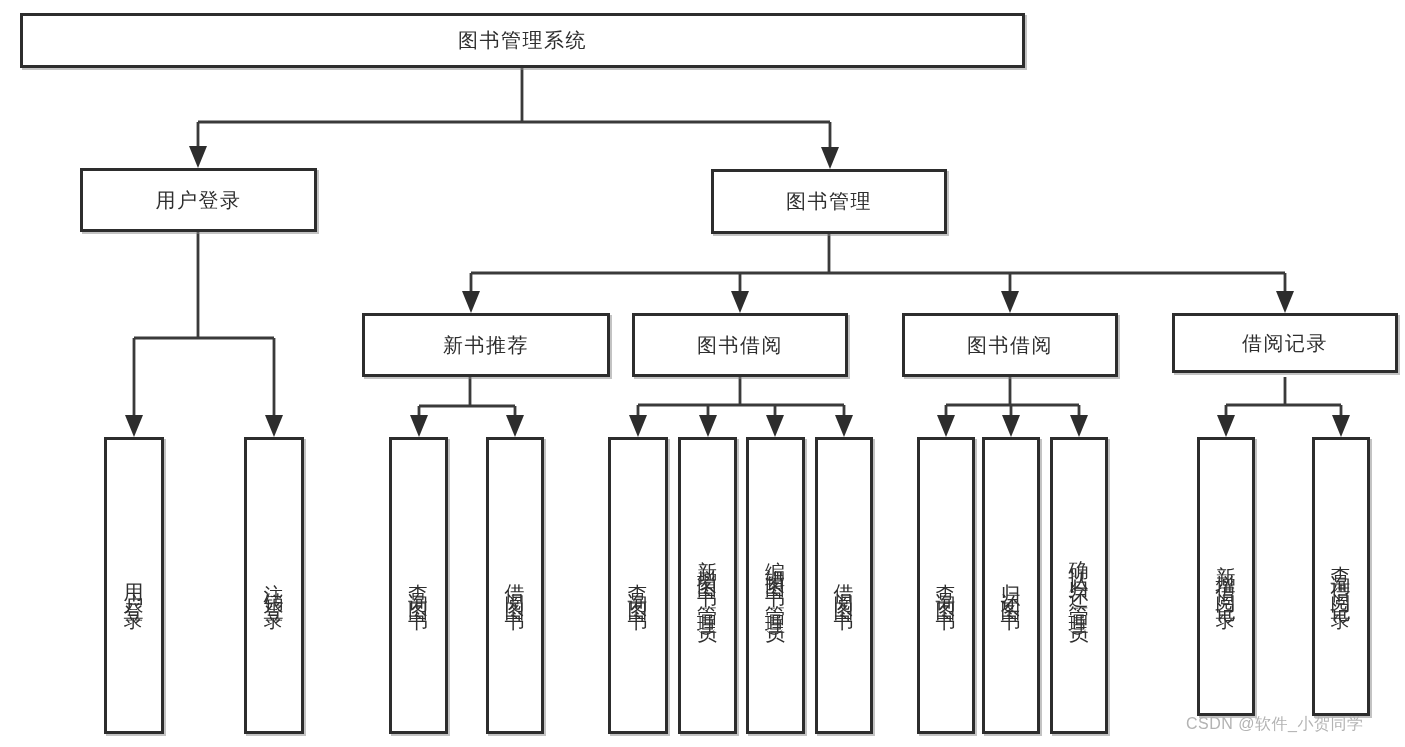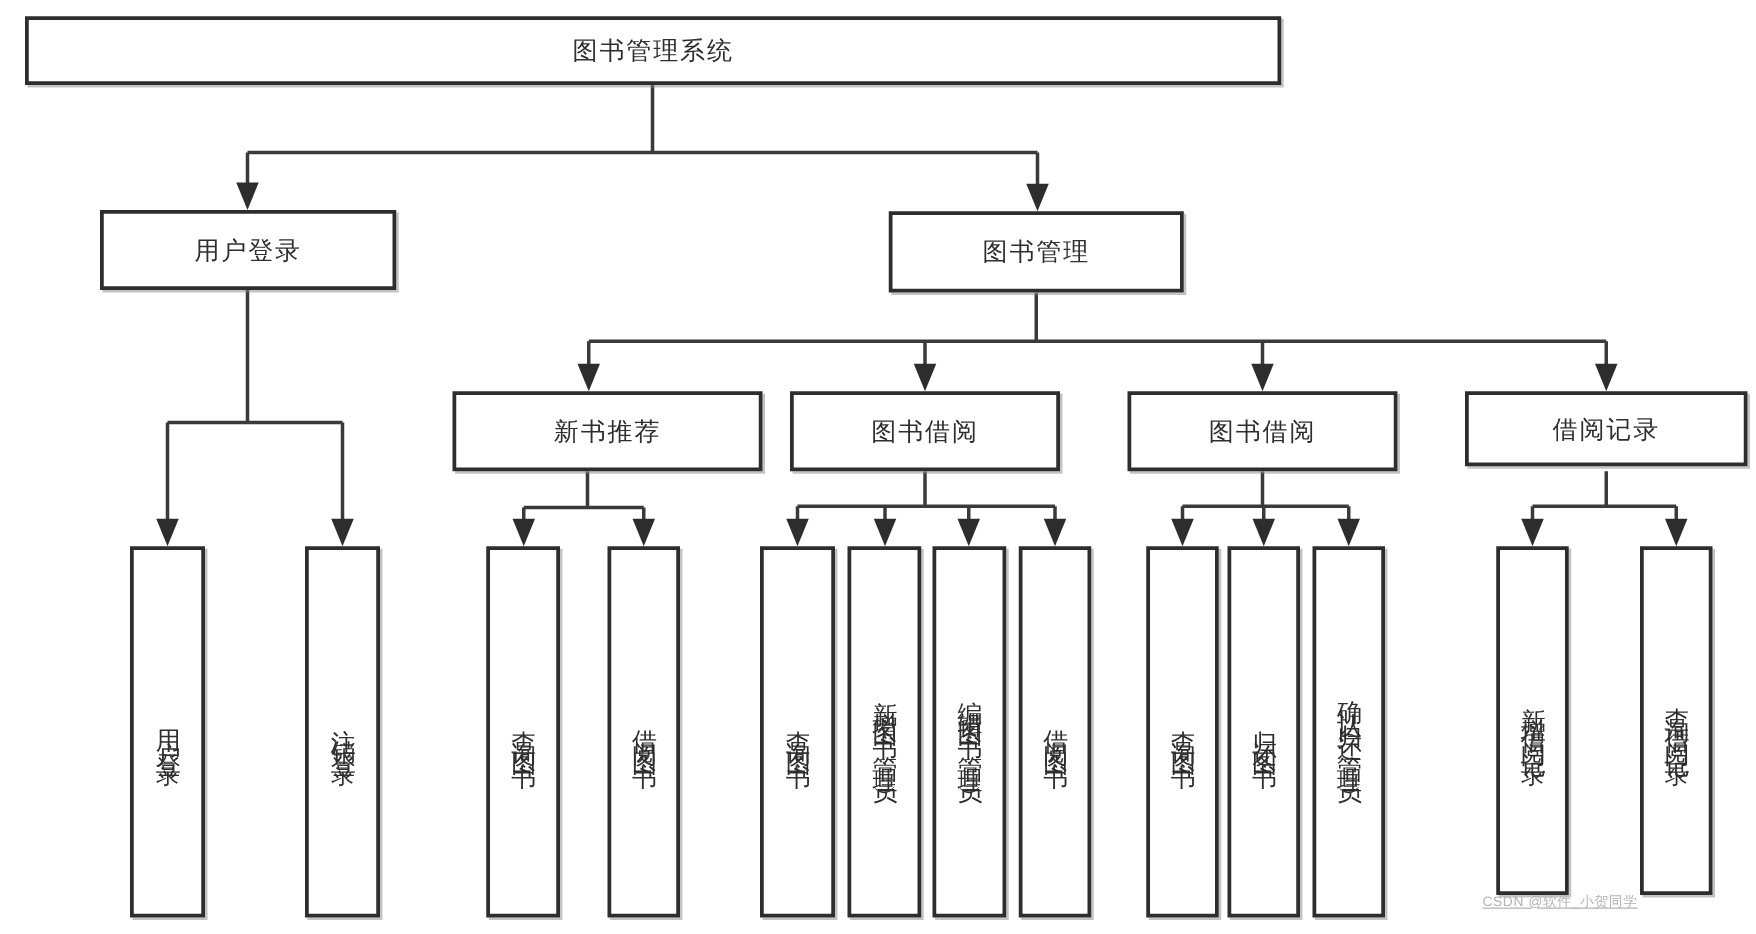--- a/index.html
+++ b/index.html
@@ -14,21 +14,21 @@
     display:flex;align-items:center;justify-content:center;
     z-index:2;box-shadow:2px 2px 0 rgba(135,135,135,0.5);
   }
   .hnode{font-size:20px;letter-spacing:1.5px;white-space:nowrap;}
   .vnode{
     writing-mode:vertical-rl;text-orientation:mixed;
     font-size:20px;letter-spacing:9px;line-height:1;
   }
   .watermark{
     position:absolute;left:1186px;top:714px;z-index:5;
-    font-size:11px;color:#b3b3b3;letter-spacing:0.5px;white-space:nowrap;text-decoration:underline;
+    font-size:16px;color:#b3b3b3;letter-spacing:0.5px;white-space:nowrap;
   }
 </style>
 </head>
 <body>
 
 <div class="stage">
 
   <svg class="connectors" width="1405" height="747" viewBox="0 0 1405 747">
     <g stroke="#3a3a3a" stroke-width="2.8" fill="none">
       <path d="M522 68 V122 M198 122 H830 M198 122 V148 M830 122 V149"></path>

